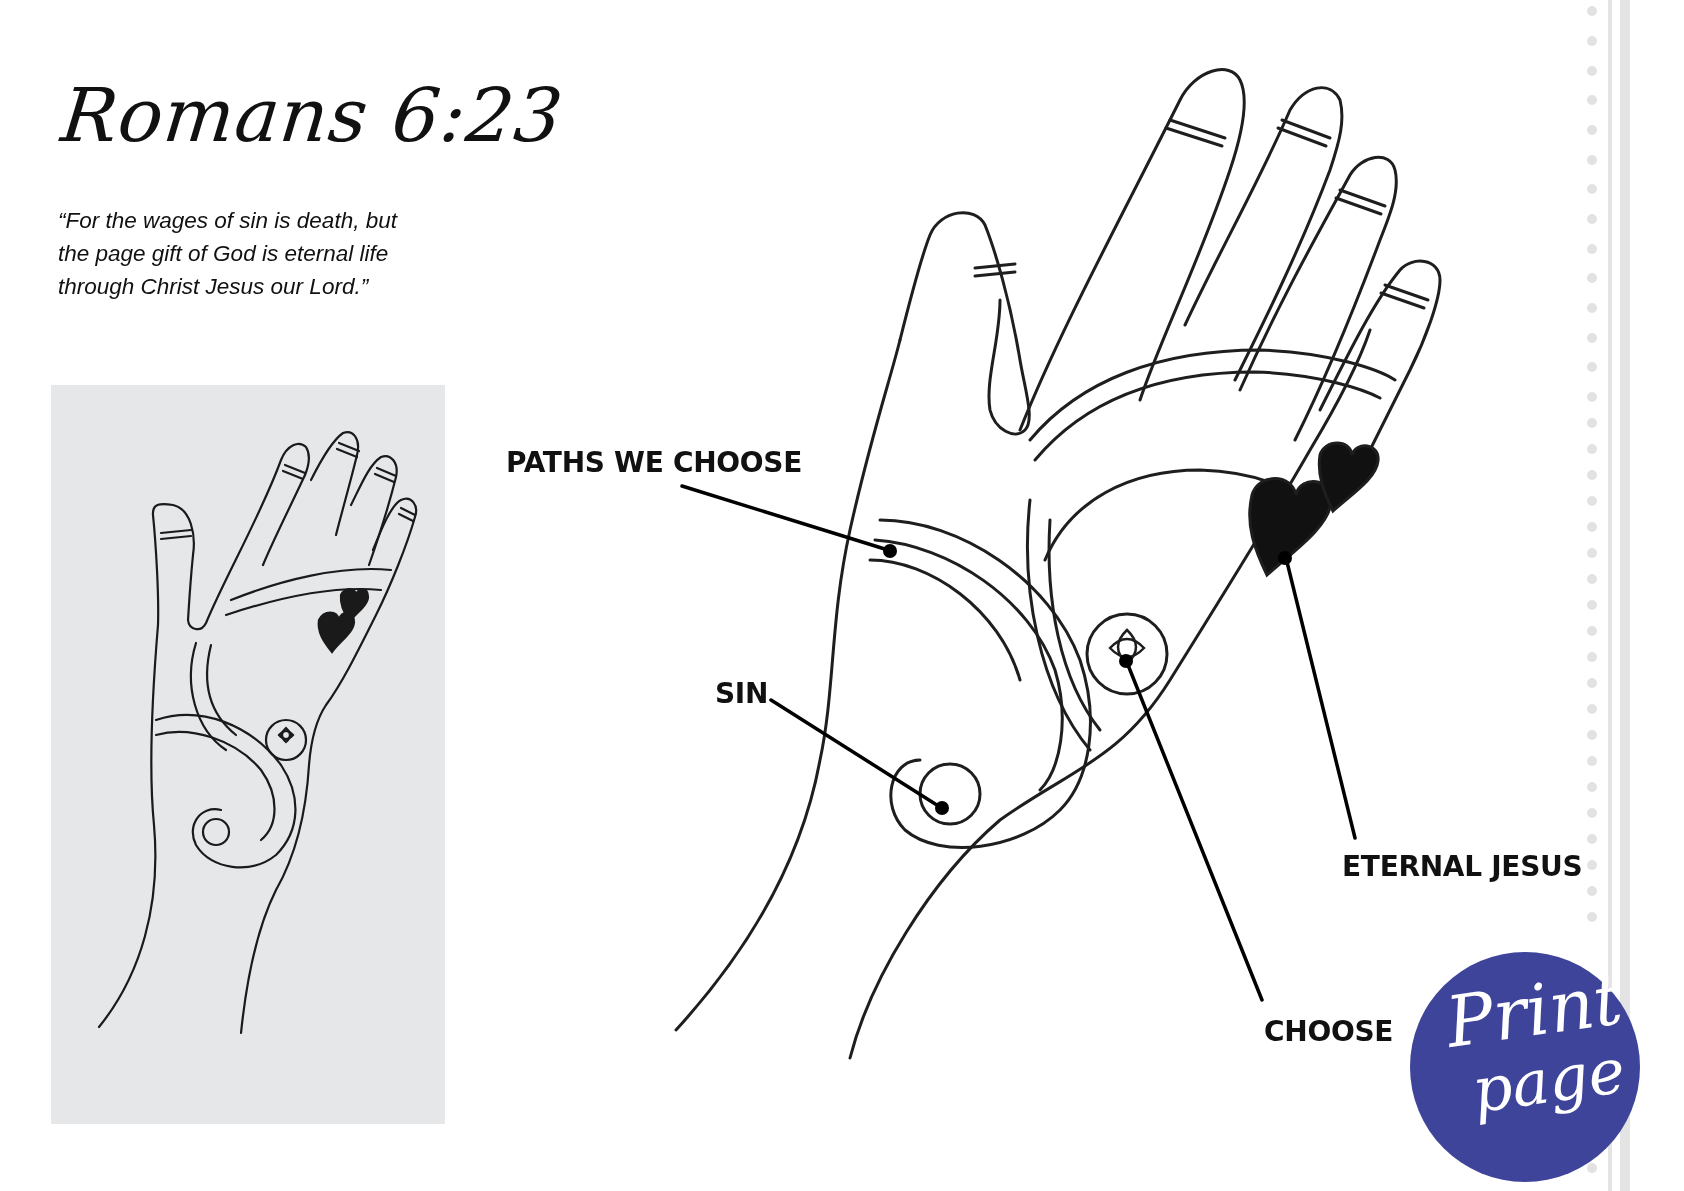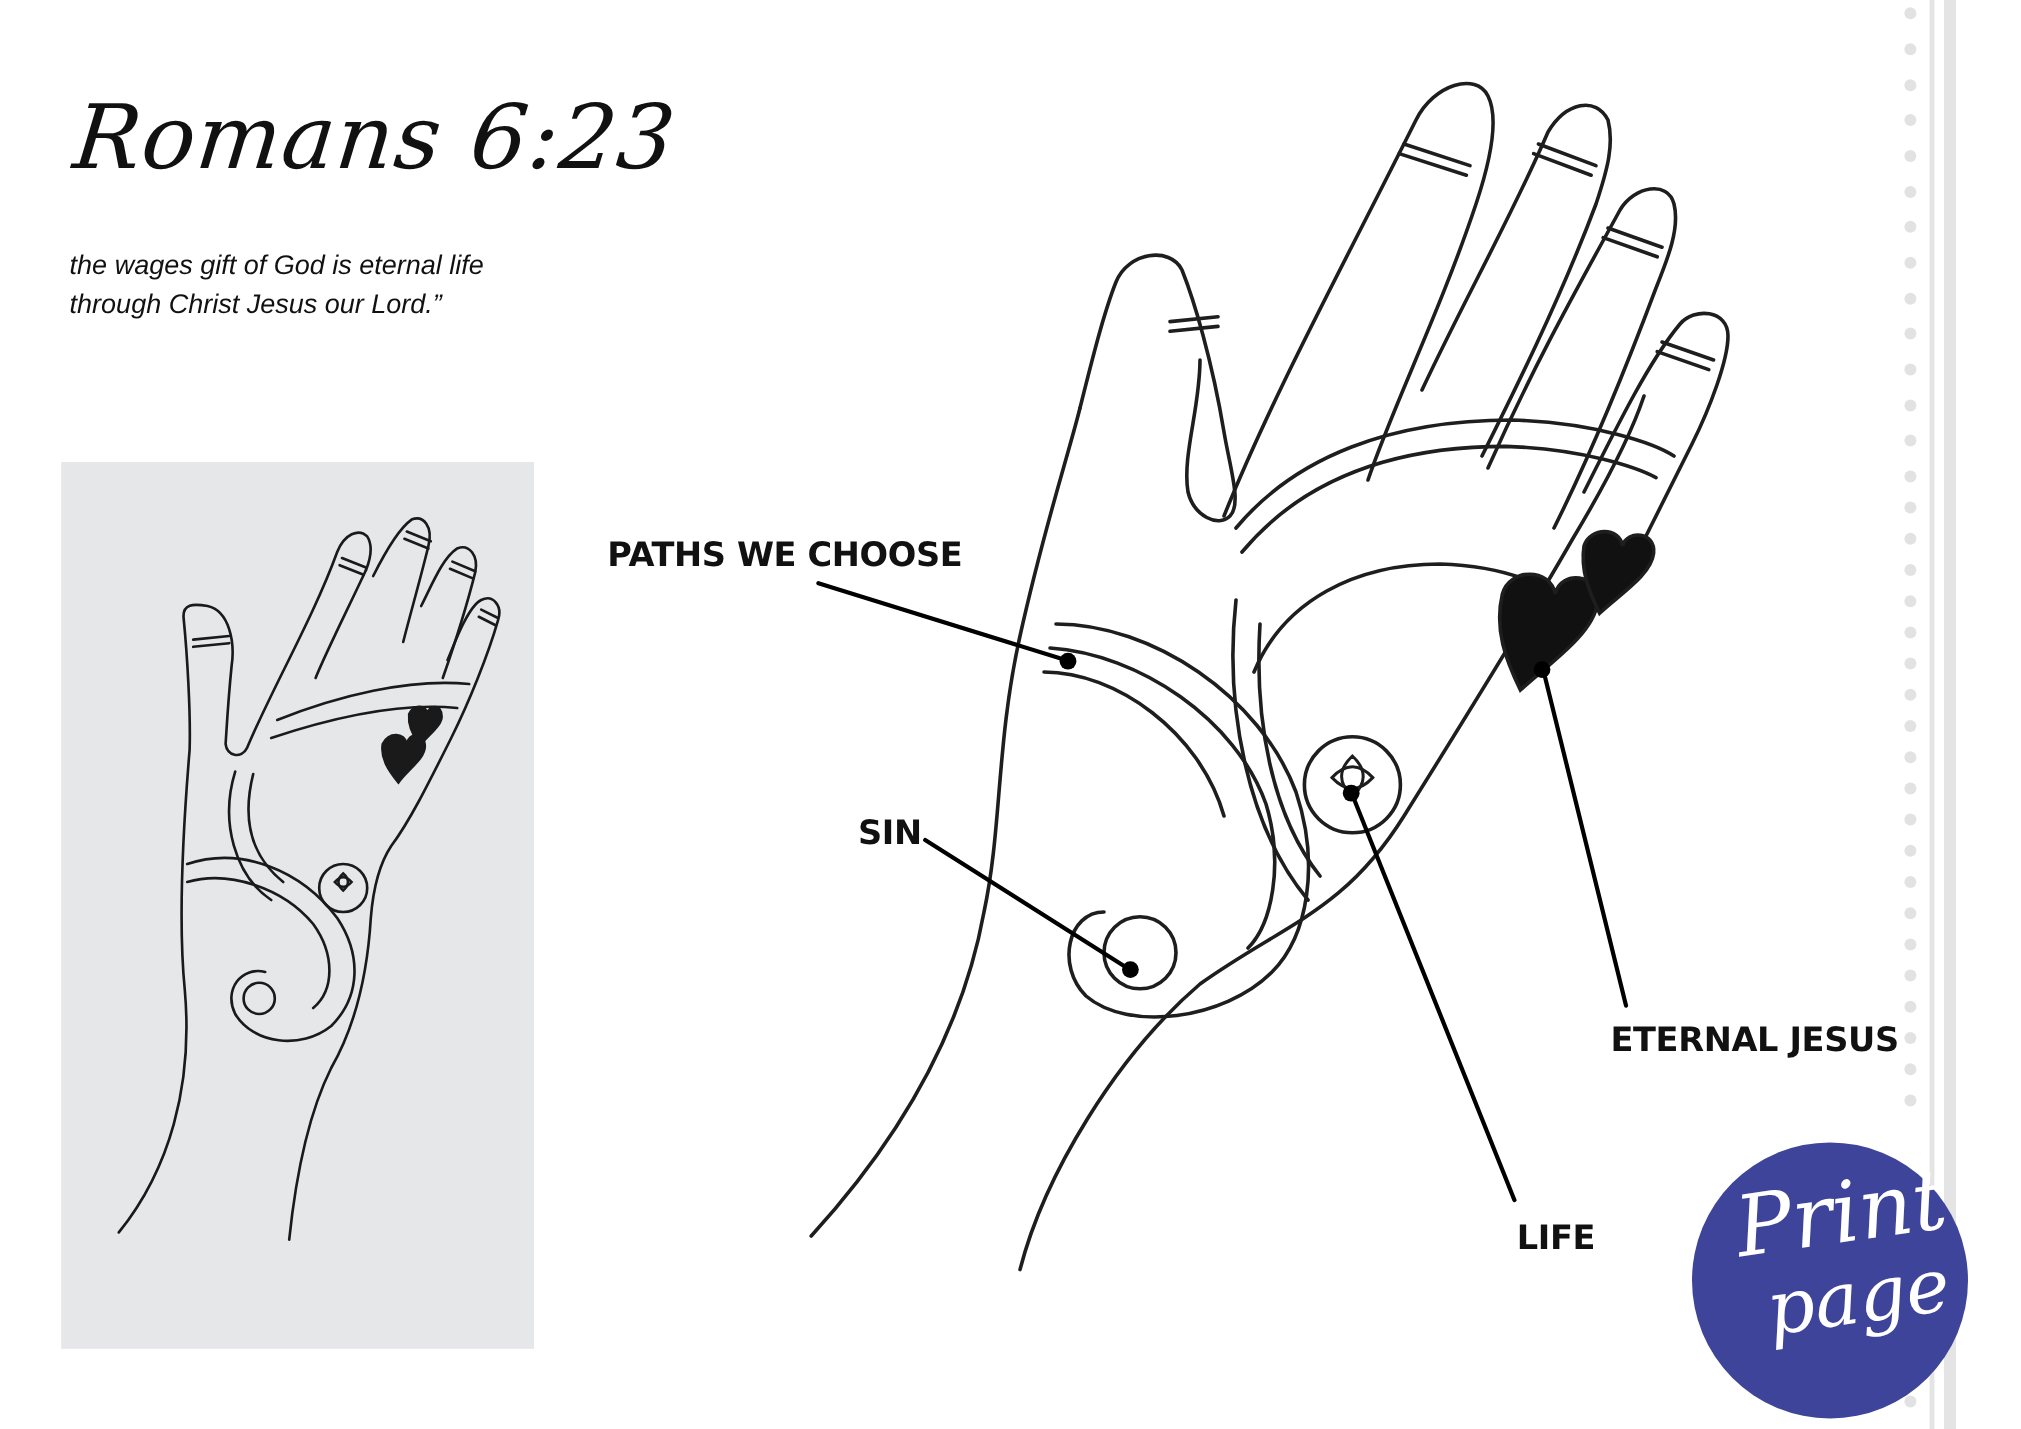--- a/index.html
+++ b/index.html
@@ -18,21 +18,22 @@
   .print-btn{position:absolute;left:1410px;top:952px;width:230px;height:230px;border-radius:50%;background:#3e4499;cursor:pointer;}
   .print-btn .p1{position:absolute;left:36px;top:24px;font-family:"DejaVu Serif",serif;font-style:italic;font-size:70px;color:#fff;transform:rotate(-8deg);line-height:1;}
   .print-btn .p2{position:absolute;left:62px;top:98px;font-family:"DejaVu Serif",serif;font-style:italic;font-size:62px;color:#fff;transform:rotate(-8deg);line-height:1;}
 </style>
 </head>
 <body>
 
 <div class="title">Romans 6:23</div>
 
 <div class="verse">
-  <span>the wages gift of God is eternal life</span>
+  <span>“For the wages of sin is death, but</span>
+  <span>the page gift of God is eternal life</span>
   <span>through Christ Jesus our Lord.”</span>
 </div>
 
 <div class="thumb">
   <svg width="394" height="739" viewBox="0 0 394 739" fill="none" stroke="#1a1a1a" stroke-width="2.2" stroke-linecap="round">
 
     <path d="M48 642 C90 590 110 520 103 440 C97 380 102 300 107 240 C108 210 105 160 102 130 C101 118 110 118 122 120 C140 124 145 150 142 170 C139 200 138 220 137 235 C138 245 150 248 155 238 C175 190 210 130 230 75 C236 60 248 55 255 62 C260 70 258 80 254 90"></path>
     <path d="M254 90 C240 120 220 160 212 180"></path>
     <path d="M260 95 C270 75 282 55 292 48 C302 44 310 54 306 70 C300 95 290 130 285 150"></path>
     <path d="M300 120 C310 100 318 80 330 72 C340 68 348 78 345 92 C338 120 325 160 318 180"></path>
@@ -101,21 +102,21 @@
   <circle cx="942" cy="808" r="7" fill="#000" stroke="none"></circle>
   <line x1="1128" y1="665" x2="1262" y2="1000" stroke="#000" stroke-width="3.5"></line>
   <circle cx="1126" cy="661" r="7" fill="#000" stroke="none"></circle>
   <line x1="1287" y1="562" x2="1355" y2="838" stroke="#000" stroke-width="3.5"></line>
   <circle cx="1285" cy="558" r="7" fill="#000" stroke="none"></circle>
 </svg>
 
 <div class="label" style="left:506px;top:446px;">PATHS WE CHOOSE</div>
 <div class="label" style="left:715px;top:677px;">SIN</div>
 <div class="label" style="left:1342px;top:850px;">ETERNAL JESUS</div>
-<div class="label" style="left:1264px;top:1015px;">LIFE</div>
+<div class="label" style="left:1264px;top:1015px;">CHOOSE</div>
 
 <div class="binder">
   <div class="rail1"></div>
   <div class="rail2"></div>
   <div class="dot" style="top:6px"></div>
   <div class="dot" style="top:36px"></div>
   <div class="dot" style="top:66px"></div>
   <div class="dot" style="top:95px"></div>
   <div class="dot" style="top:125px"></div>
   <div class="dot" style="top:155px"></div>

